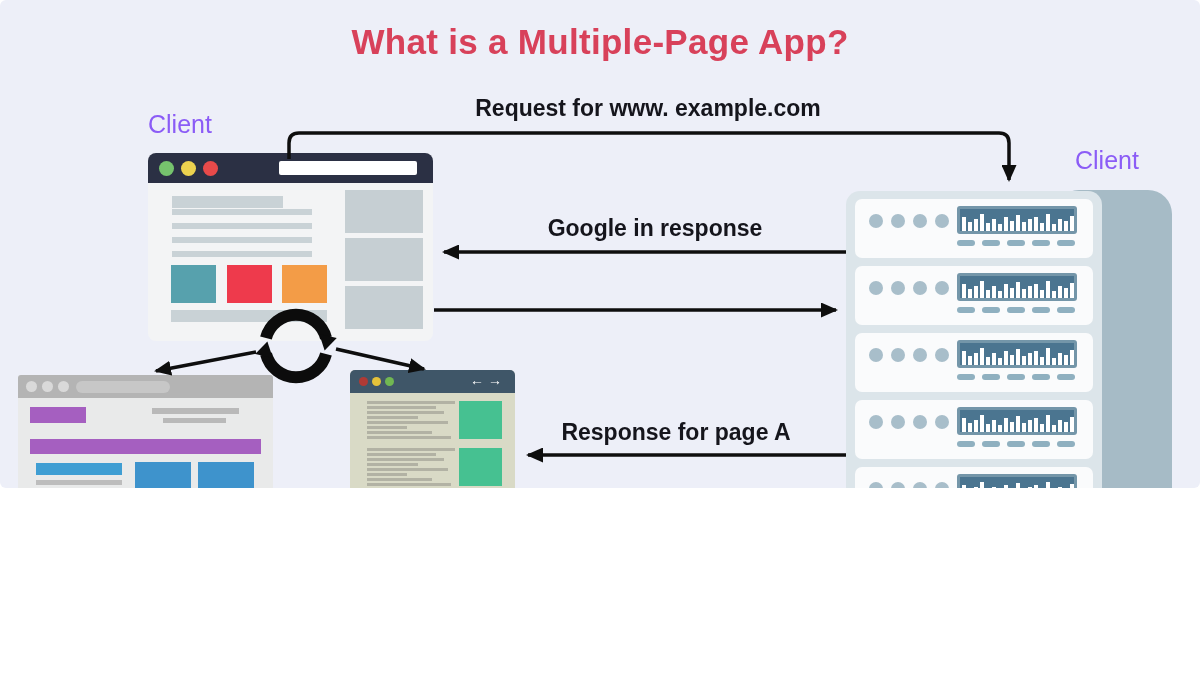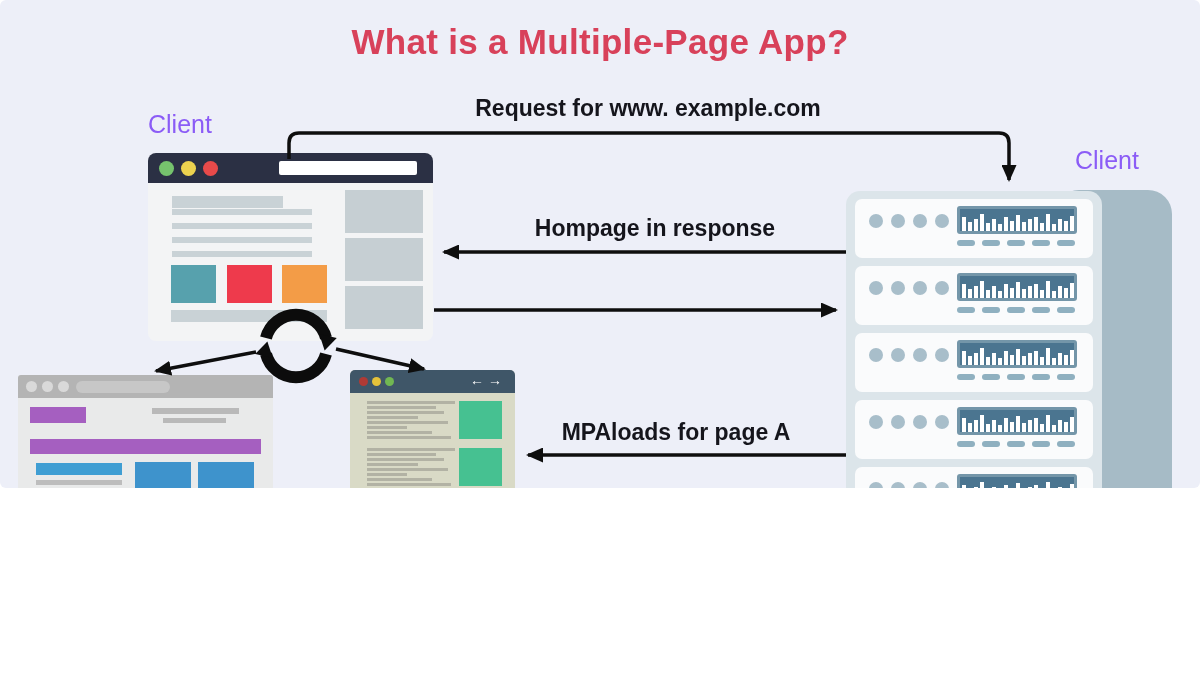--- a/index.html
+++ b/index.html
@@ -416,18 +416,18 @@
     </g>
     <g>
       <path d="M266,338 A31,31 0 0 1 326,338" stroke="#0c0c0c" stroke-width="12" fill="none"></path>
       <path d="M326,354 A31,31 0 0 1 266,354" stroke="#0c0c0c" stroke-width="12" fill="none"></path>
       <path d="M0,-9 L15,0 L0,9 Z" fill="#0c0c0c" transform="translate(328,336) rotate(103)"></path>
       <path d="M0,-9 L15,0 L0,9 Z" fill="#0c0c0c" transform="translate(264,356) rotate(-77)"></path>
     </g>
   </svg>
 
   <div class="abs arrow-label lbl-req-home">Request for www. example.com</div>
-  <div class="abs arrow-label lbl-home-resp">Hompage in response</div>
-  <div class="abs arrow-label lbl-resp-a">MPAloads for page A</div>
+  <div class="abs arrow-label lbl-home-resp">Google in response</div>
+  <div class="abs arrow-label lbl-resp-a">Response for page A</div>
 
 
 
 </div>
 
 </body></html>

